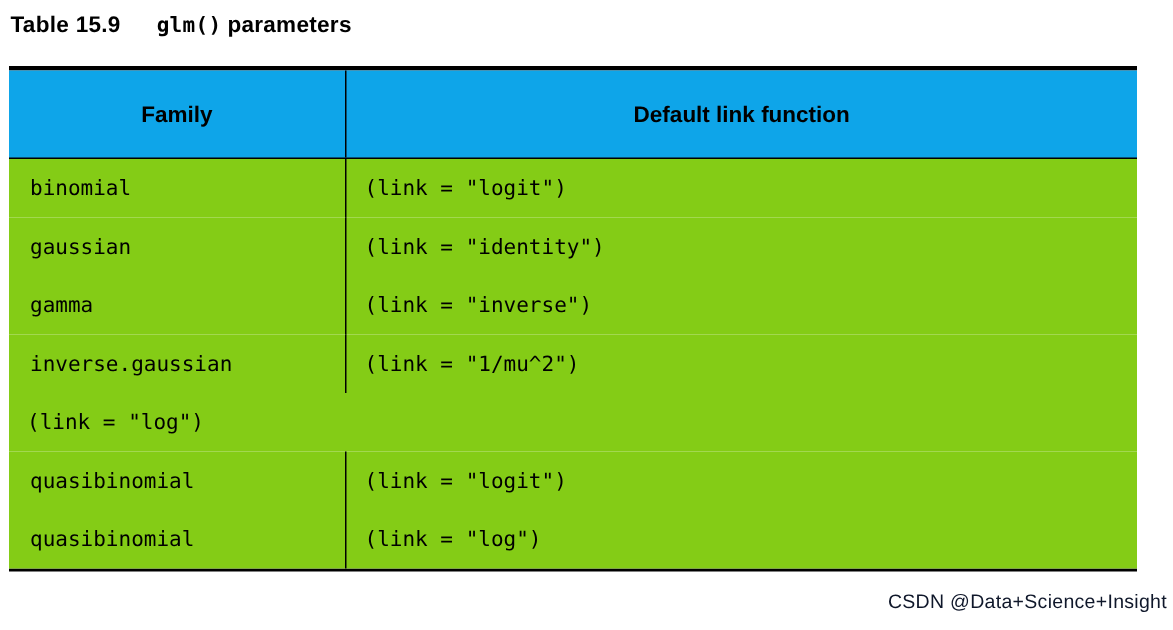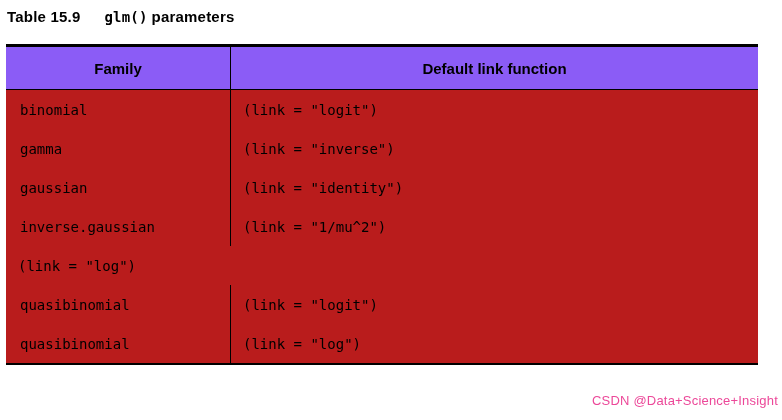--- a/index.html
+++ b/index.html
@@ -32,56 +32,56 @@
   .gtable {
     position: absolute;
     left: 6px;
     top: 44px;
     width: 752px;
     border-top: 3px solid #000000;
     border-bottom: 2px solid #000000;
   }
   .thead {
     display: flex;
-    height: 43px;
-    background: #8b5cf6;
+    height: 59px;
+    background: #0ea5e9;
     border-bottom: 1px solid #000000;
     text-align: center;
   }
   .th {
     display: flex;
     align-items: center;
     justify-content: center;
     font-size: 15px;
     font-weight: bold;
     color: #000000;
   }
   .col-family { width: 225px; border-right: 1px solid #000000; }
   .col-link   { flex: 1; }
   .trow {
     display: flex;
     height: 39px;
-    background: #b91c1c;
+    background: #84cc16;
   }
   .td {
     display: flex;
     align-items: center;
     font-family: "DejaVu Sans Mono", monospace;
     font-size: 14px;
     color: #000000;
     white-space: pre;
   }
   .td.col-family { padding-left: 14px; }
   .td.col-link   { padding-left: 12px; }
   .watermark {
     position: absolute;
     right: 4px;
     top: 393px;
     font-size: 13px;
-    color: #ec4899;
+    color: #0f172a;
     letter-spacing: 0.2px;
     white-space: nowrap;
   }
 </style>
 </head>
 <body>
 
 <div class="page">
 
   <div class="title">
@@ -93,26 +93,26 @@
     <div class="thead">
       <div class="th col-family">Family</div>
       <div class="th col-link">Default link function</div>
     </div>
 
     <div class="trow">
       <div class="td col-family">binomial</div>
       <div class="td col-link">(link = "logit")</div>
     </div>
     <div class="trow">
+      <div class="td col-family">gaussian</div>
+      <div class="td col-link">(link = "identity")</div>
+    </div>
+    <div class="trow">
       <div class="td col-family">gamma</div>
       <div class="td col-link">(link = "inverse")</div>
-    </div>
-    <div class="trow">
-      <div class="td col-family">gaussian</div>
-      <div class="td col-link">(link = "identity")</div>
     </div>
     <div class="trow">
       <div class="td col-family">inverse.gaussian</div>
       <div class="td col-link">(link = "1/mu^2")</div>
     </div>
     <div class="trow">
       <div class="td col-link">(link = "log")</div>
     </div>
     <div class="trow">
       <div class="td col-family">quasibinomial</div>

